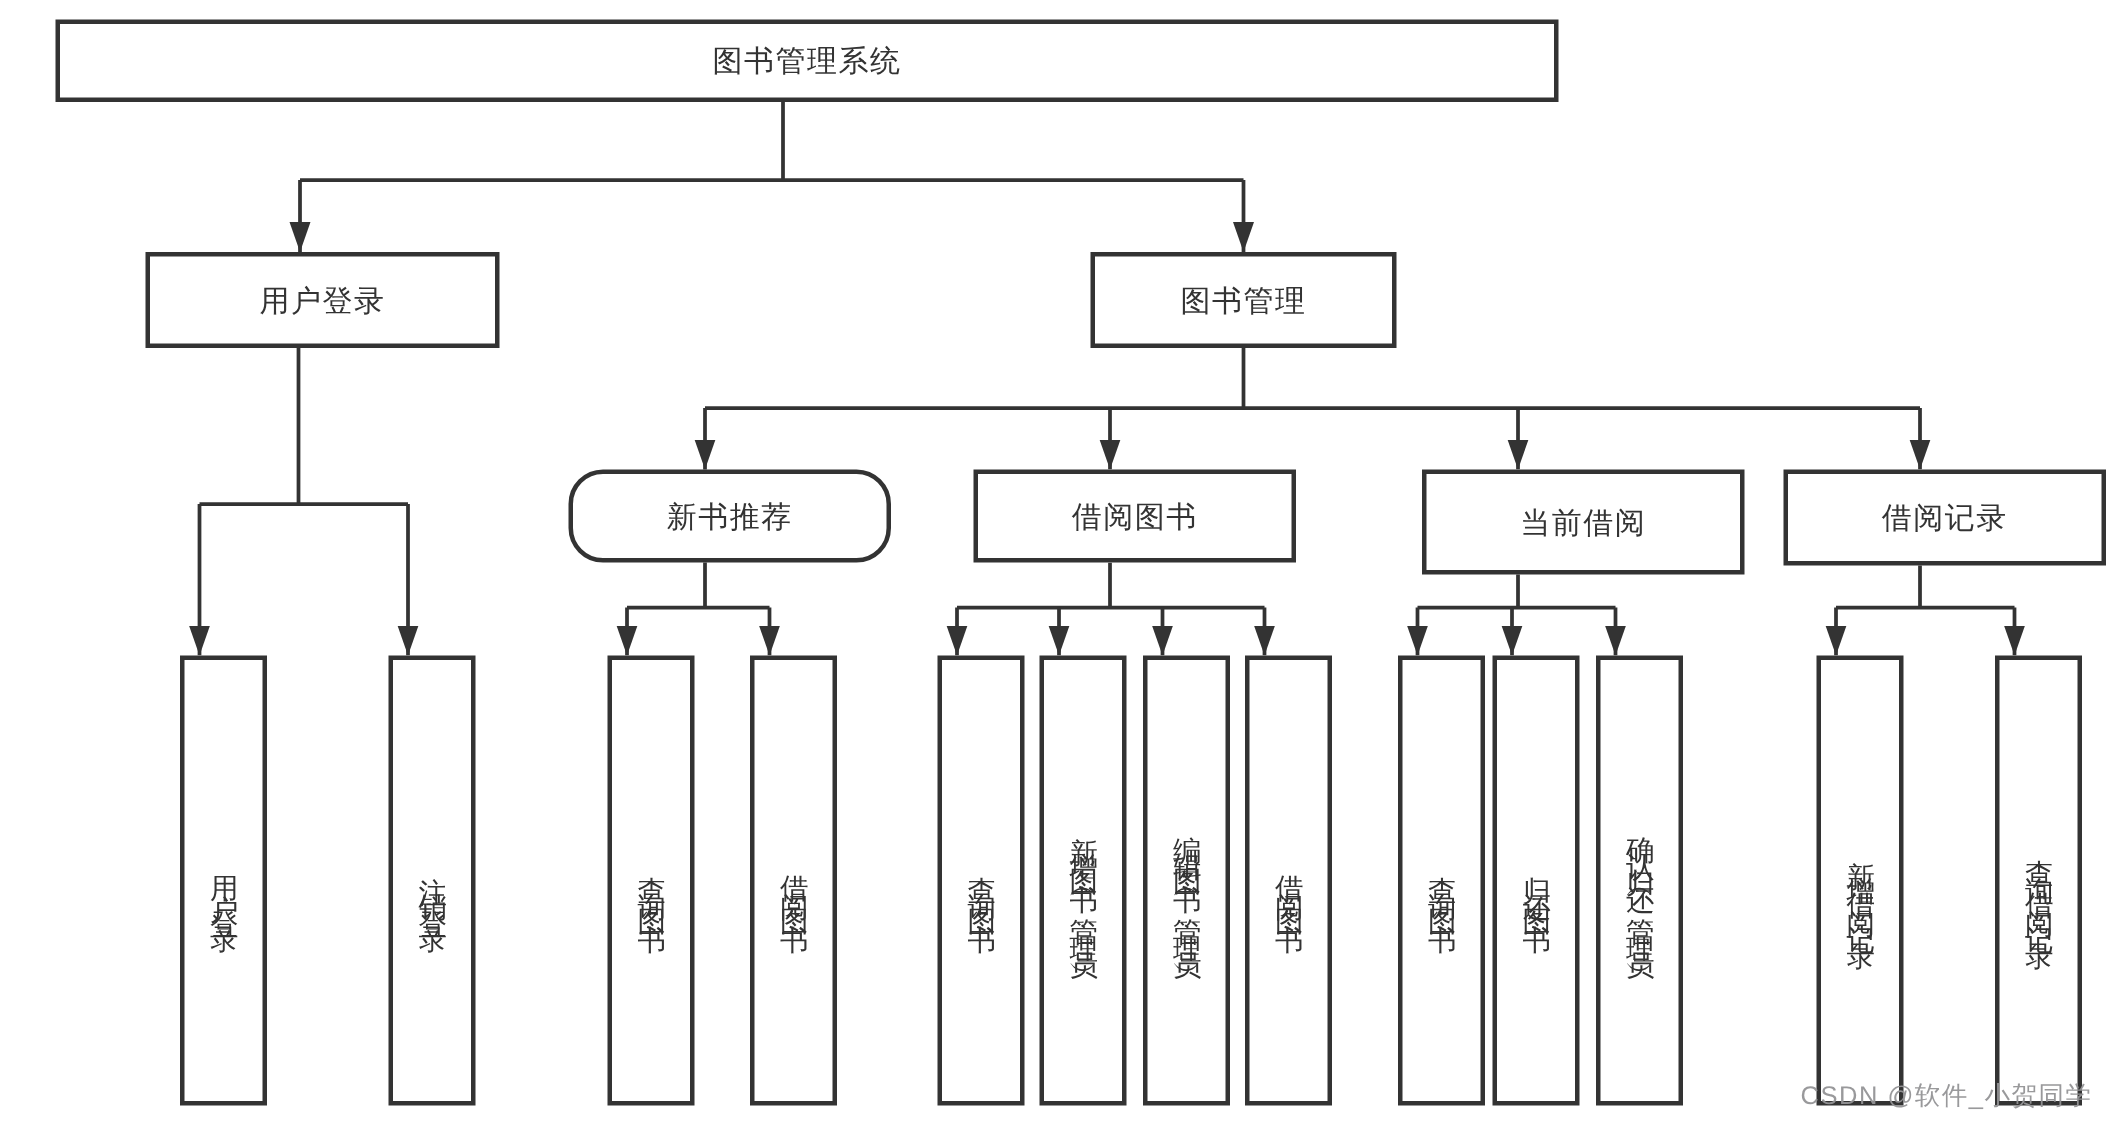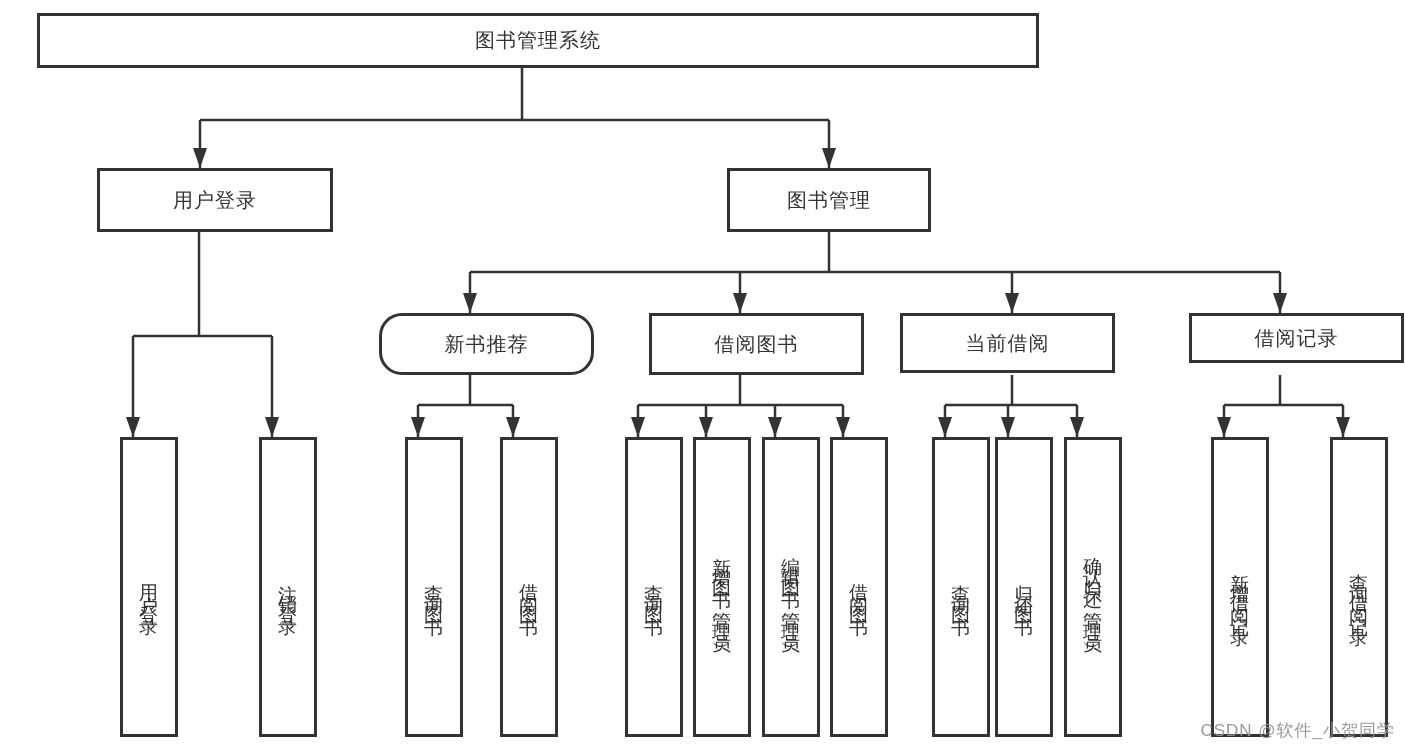--- a/index.html
+++ b/index.html
@@ -112,22 +112,22 @@
     </g>
   </svg>
 
   <div class="box h-box" style="left:21px; top:13px; width:1002px; height:55px;">图书管理系统</div>
 
   <div class="box h-box" style="left:81px; top:168px; width:236px; height:64px;">用户登录</div>
   <div class="box h-box" style="left:711px; top:168px; width:204px; height:64px;">图书管理</div>
 
   <div class="box h-box" style="left:363px; top:313px; width:215px; height:62px;border-radius:23px;">新书推荐</div>
   <div class="box h-box" style="left:633px; top:313px; width:215px; height:62px;">借阅图书</div>
-  <div class="box h-box" style="left:884px; top:313px; width:215px; height:60px;">当前借阅</div>
-  <div class="box h-box" style="left:1173px; top:313px; width:215px; height:50px;">借阅记录</div>
+  <div class="box h-box" style="left:932px; top:313px; width:215px; height:70px;">当前借阅</div>
+  <div class="box h-box" style="left:1173px; top:313px; width:215px; height:64px;">借阅记录</div>
 
   <div class="box v-box" style="left:104px; top:437px; width:58px; height:300px;">用户登录</div>
   <div class="box v-box" style="left:243px; top:437px; width:58px; height:300px;">注销登录</div>
 
   <div class="box v-box" style="left:389px; top:437px; width:58px; height:300px;">查询图书</div>
   <div class="box v-box" style="left:484px; top:437px; width:58px; height:300px;">借阅图书</div>
 
   <div class="box v-box" style="left:609px; top:437px; width:58px; height:300px;">查询图书</div>
   <div class="box v-box" style="left:677px; top:437px; width:58px; height:300px;">新增图书（管理员）</div>
   <div class="box v-box" style="left:746px; top:437px; width:58px; height:300px;">编辑图书（管理员）</div>

